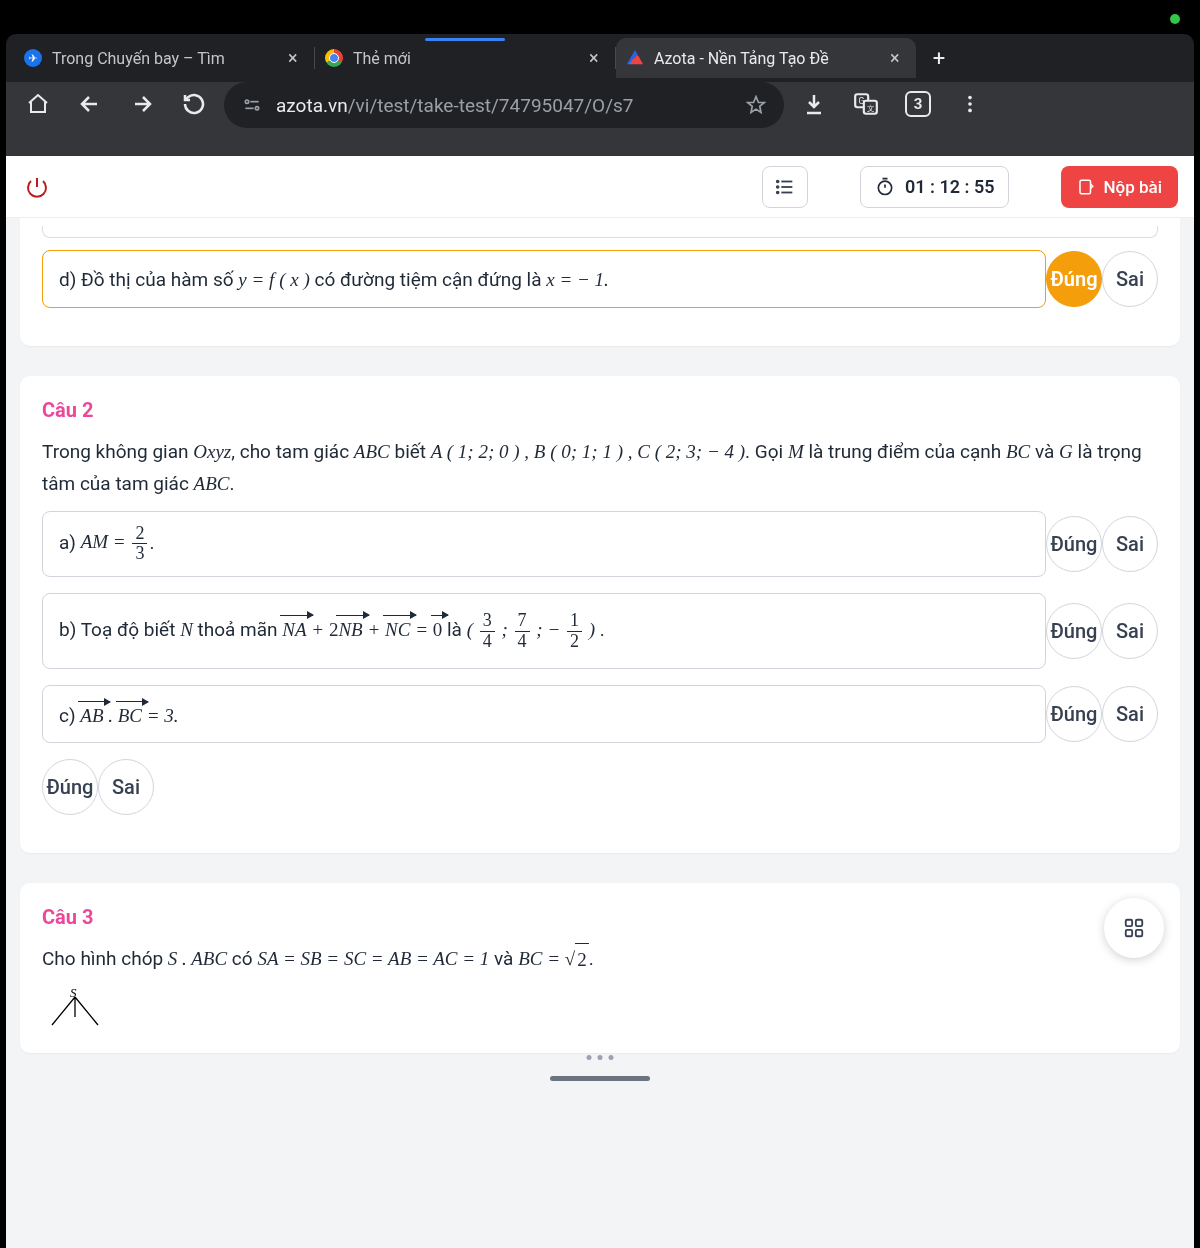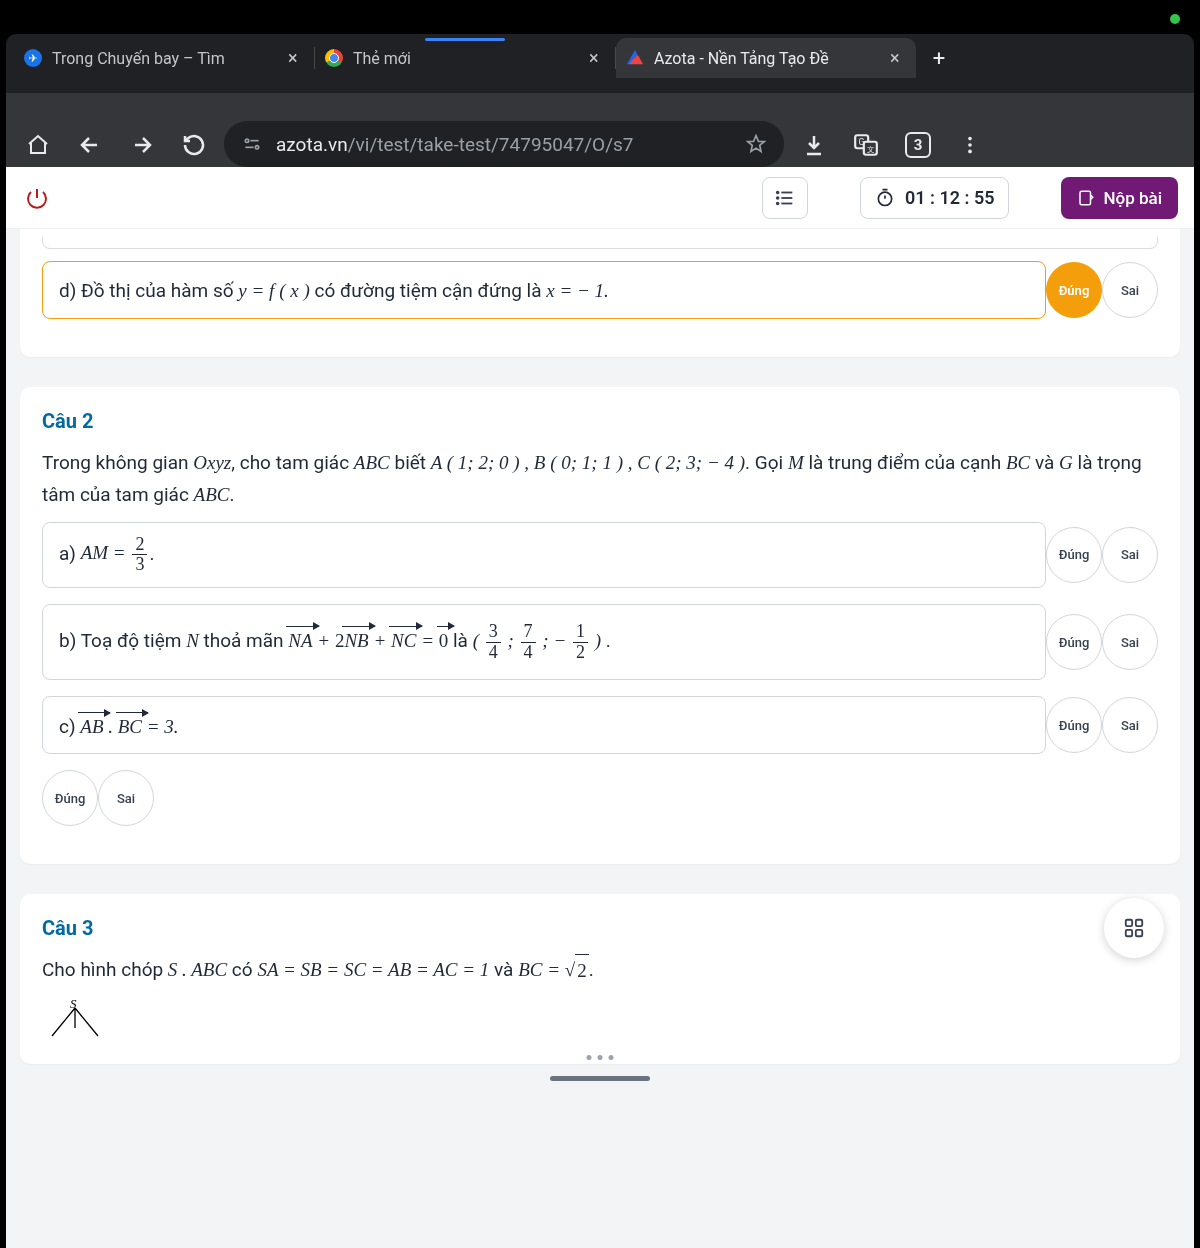--- a/index.html
+++ b/index.html
@@ -70,26 +70,25 @@
     background: linear-gradient(135deg, #2563eb 0 50%, #ef4444 50% 100%);
     clip-path: polygon(50% 5%, 95% 85%, 5% 85%);
     border-radius: 0;
   }
   .tab .loader {
     position: absolute; top: 0; left: 50%; transform: translateX(-50%);
     width: 80px; height: 3px; background: #3b82f6; border-radius: 2px;
   }
   .toolbar {
     display: flex;
-    align-items: flex-end;
+    align-items: flex-start;
     height: 74px;
     padding: 0 10px;
     gap: 8px;
     background: #35363a;
-    margin-top: 11px;
   }
   .tbtn {
     width: 44px; height: 44px;
     display: flex; align-items: center; justify-content: center;
     color: #e8eaed;
     border-radius: 50%;
     flex: 0 0 44px;
   }
   .tbtn svg { width: 24px; height: 24px; }
   .omnibox {
@@ -144,21 +143,21 @@
     width: 46px; border: 1.5px solid #d1d5db;
     border-radius: 8px; justify-content:center;
     color:#374151;
   }
   .timer {
     border: 1.5px solid #d1d5db; border-radius: 8px;
     padding: 0 14px; gap: 10px; font-size: 18px; font-weight:600;
     color:#1f2937;
   }
   .submit-btn {
-    background: #701a75; color: #fff;
+    background: #ef4444; color: #fff;
     border-radius: 8px; padding: 0 16px; gap:8px;
     font-size: 17px; font-weight:500;
   }
   .scroll {
     height: calc(100% - 62px);
     overflow-y: hidden;
     background: #f3f4f6;
     padding: 0 14px;
   }
   .card {
@@ -170,21 +169,21 @@
   }
   .card.first { padding-top: 8px; margin-top: 0; border-radius: 0 0 10px 10px;}
   .card.first .stub {
     height: 12px;
     border: 1.5px solid #ddd;
     border-radius: 8px;
     margin-bottom: 12px;
     border-top: none;
     border-radius: 0 0 8px 8px;
   }
-  .q-title { font-size: 20px; font-weight: 700; margin-bottom: 14px; color:#0369a1;}
+  .q-title { font-size: 20px; font-weight: 700; margin-bottom: 14px; color:#ec4899;}
   .q-text { font-size: 19px; color: #1f2937; line-height: 1.7; margin-bottom: 10px;}
   .instruction {
     text-align: center; font-size: 19px; color: #4b5563;
     position: relative; margin: 20px 0 24px;
   }
   .instruction::before, .instruction::after {
     content:""; position:absolute; top:50%; width: calc(50% - 110px);
     height:1px; background:#e5e7eb;
   }
   .instruction::before { left:0; }
@@ -202,21 +201,21 @@
     color: #1f2937;
     min-height: 58px;
     display:flex; align-items:center;
   }
   .option-box.selected { border-color: #f59e0b; }
   .pill-btn {
     width: 56px; height: 56px;
     border-radius: 50%;
     border: 1.5px solid #d1d5db;
     display:flex; align-items:center; justify-content:center;
-    font-size: 13px; font-weight:500;
+    font-size: 20px; font-weight:500;
     color:#374151; background:#fff;
   }
   .pill-btn.active {
     background: #f59e0b; border-color:#f59e0b; color:#fff; font-weight:600;
   }
   .math { font-family: "Times New Roman", serif; font-style: italic; }
   .math .up { font-style: normal; }
   .frac { display:inline-flex; flex-direction:column; align-items:center; vertical-align:middle; font-size:0.95em; line-height:1.1; margin:0 2px;}
   .frac .n { border-bottom:1.5px solid currentColor; padding:0 3px;}
   .frac .d { padding:0 3px;}
@@ -400,21 +399,21 @@
                   </span></span>.
             </span>
           </div>
           <div class="pill-btn">Đúng</div>
           <div class="pill-btn">Sai</div>
         </div>
 
         <div class="option-row">
           <div class="option-box" style="min-height:76px">
             <span>
-              <span>b) Toạ độ tiệm </span><span class="math">N</span><span> thoả mãn </span>
+              <span>b) Toạ độ biết </span><span class="math">N</span><span> thoả mãn </span>
               <span class="math">
                 <span class="vec">NA</span> + <span class="up">2</span><span class="vec">NB</span> + <span class="vec">NC</span> = <span class="vec"><span class="up">0</span></span>
               </span>
               <span> là </span>
               <span class="math">( <span class="frac">
                     <span class="n up">3</span>
                     <span class="d up">4</span>
                   </span> ; <span class="frac">
                     <span class="n up">7</span>
                     <span class="d up">4</span>

